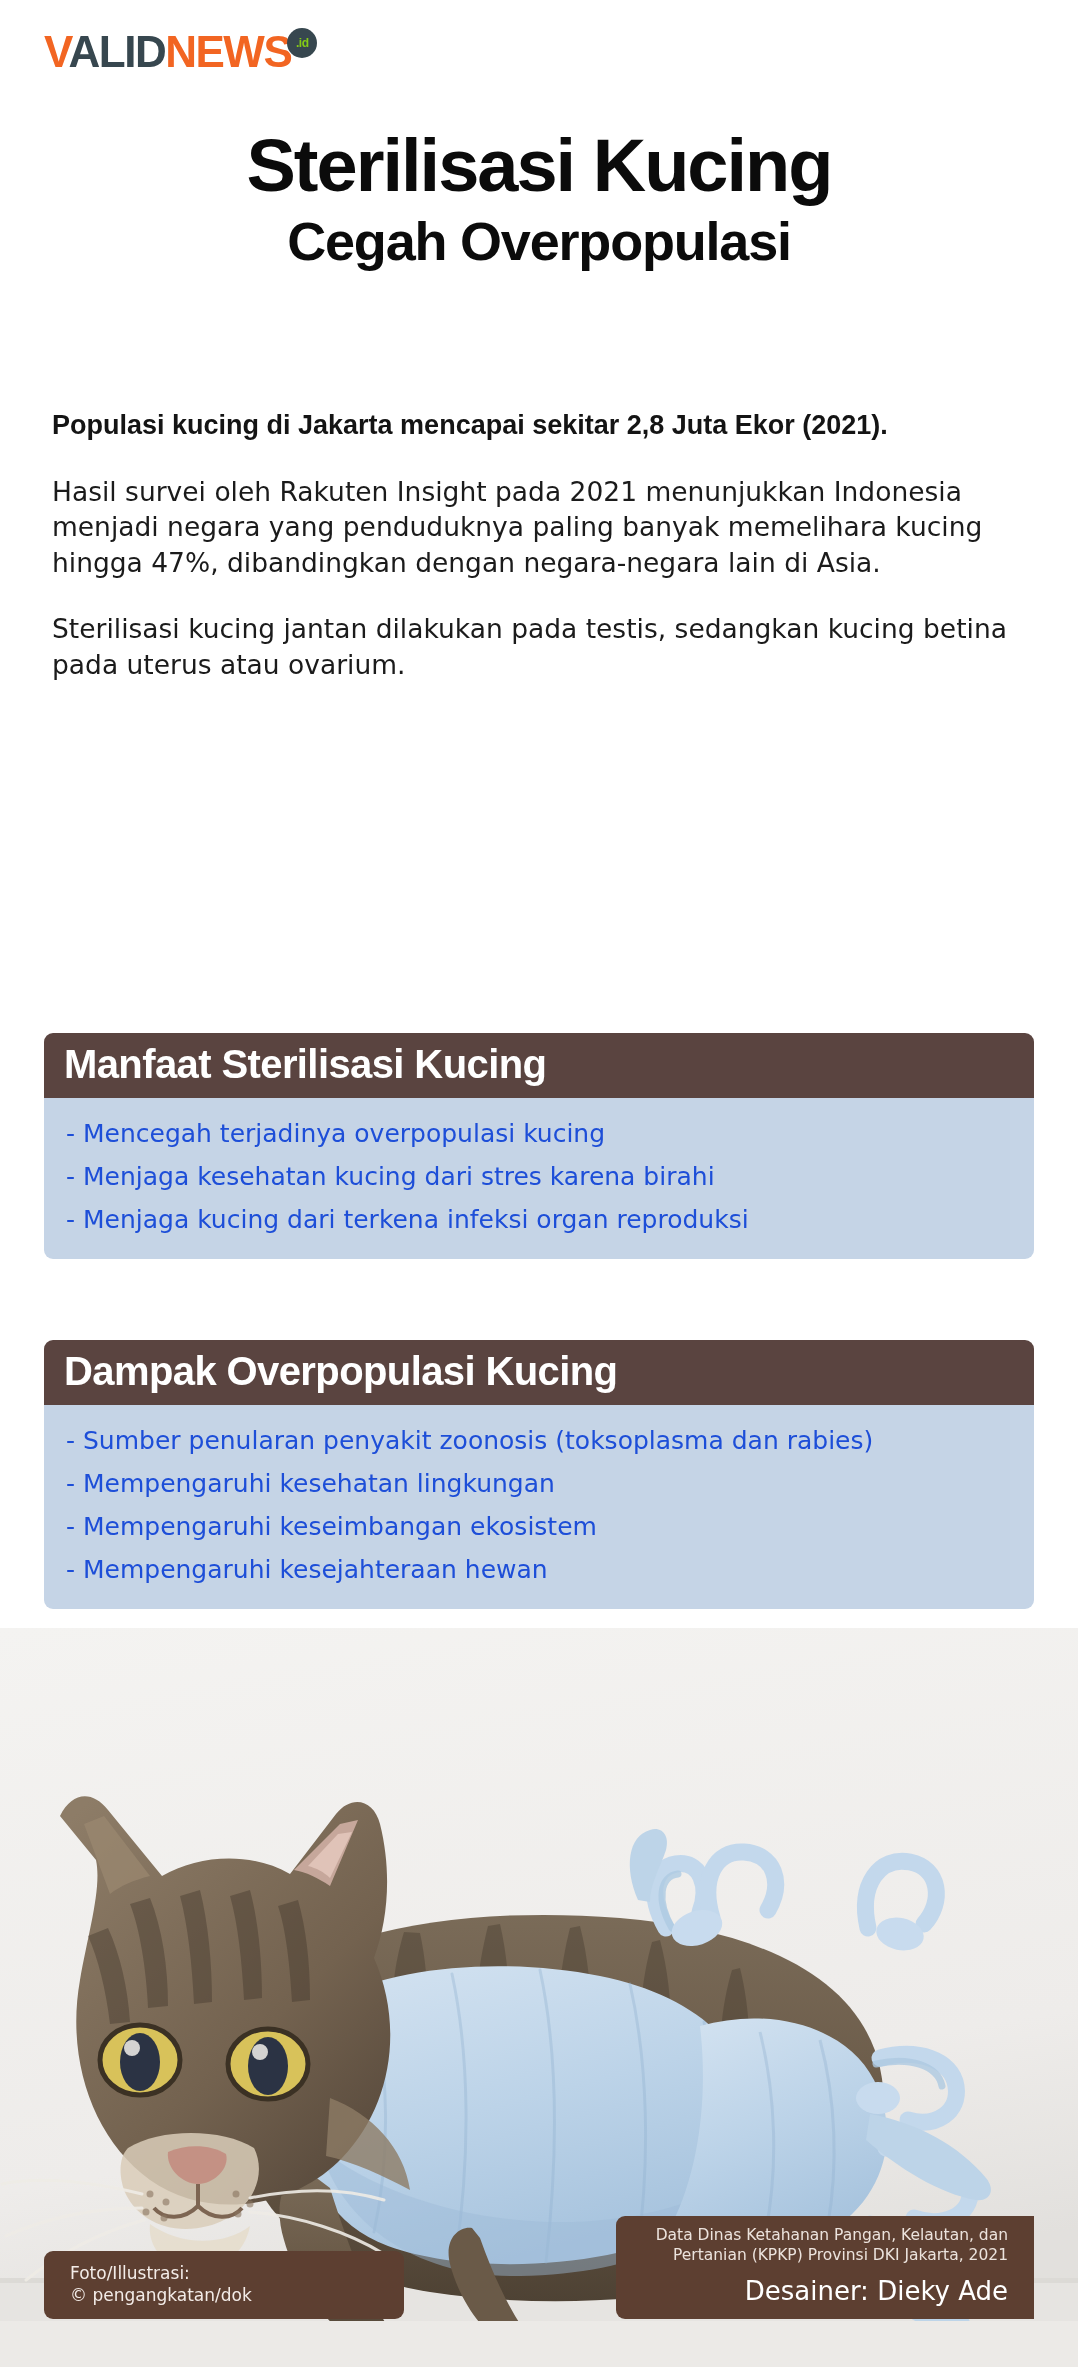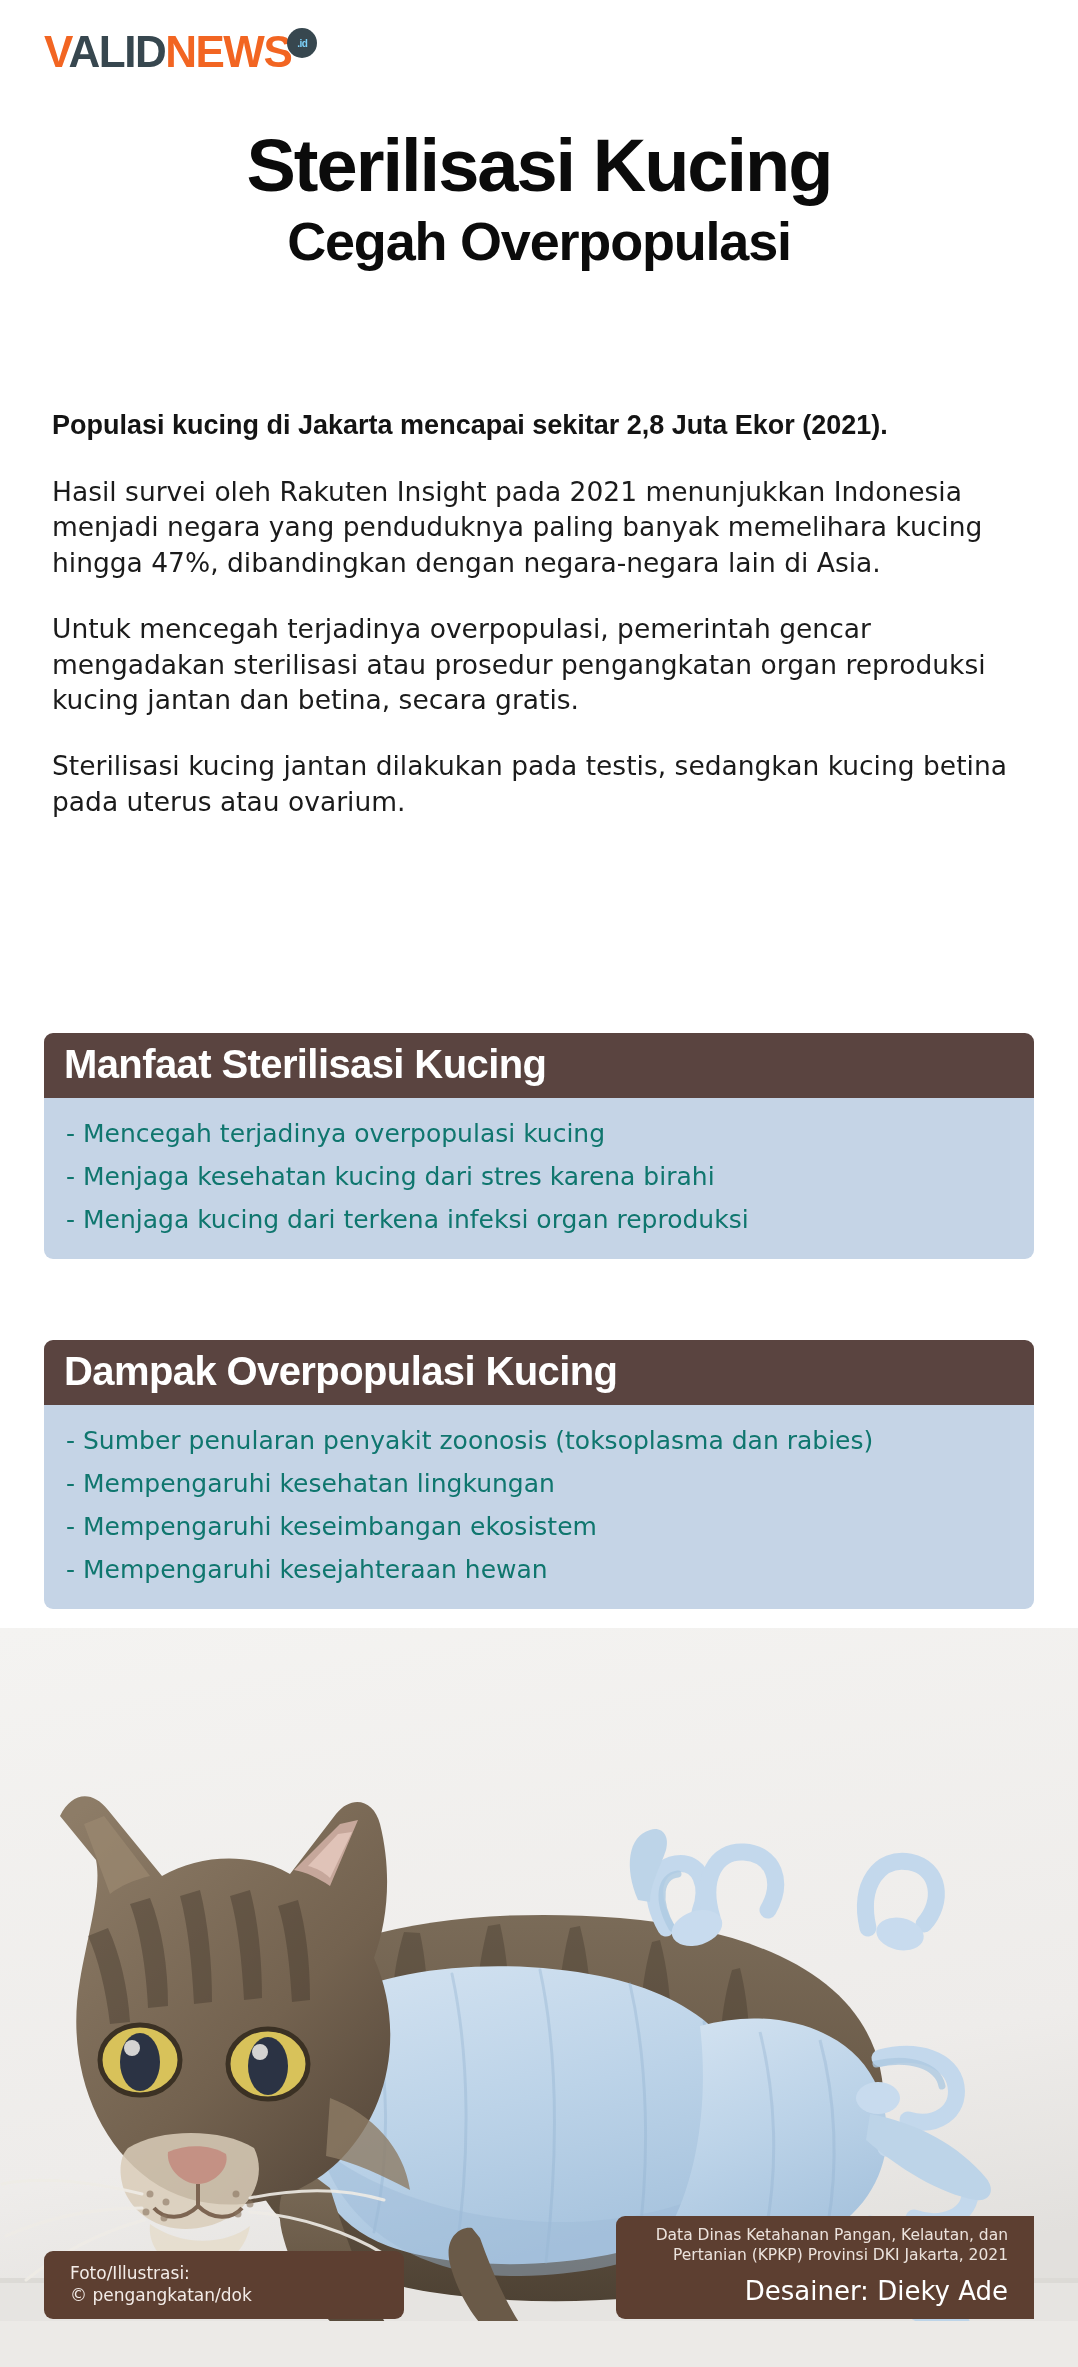--- a/index.html
+++ b/index.html
@@ -38,24 +38,24 @@
   .logo-valid { color: #37474f; }
   .logo-news  { color: #f26522; }
   .logo-vtick {
     color: #f26522;
   }
   .logo-badge {
     width: 30px;
     height: 30px;
     border-radius: 50%;
     background: #37474f;
-    color: #7dd3fc;
-    font-family: "Liberation Sans", sans-serif;
-    font-weight: bold;
-    font-size: 10px;
+    color: #84cc16;
+    font-family: "Liberation Sans", sans-serif;
+    font-weight: bold;
+    font-size: 12px;
     display: flex;
     align-items: center;
     justify-content: center;
     margin-left: -4px;
     margin-bottom: 16px;
     letter-spacing: -0.5px;
   }
 
   
   .title-block {
@@ -132,21 +132,21 @@
   .section-body {
     background: #c5d4e6;
     border-radius: 0 0 9px 9px;
     padding: 14px 20px 18px 22px;
     box-sizing: border-box;
   }
   .bullet {
     font-family: "DejaVu Sans", sans-serif;
     font-size: 25px;
     line-height: 1.0;
-    color: #0f766e;
+    color: #1d4ed8;
     padding: 9px 0 9px 0;
     white-space: nowrap;
   }
 
   
   .photo {
     position: absolute;
     left: 0;
     top: 1628px;
     width: 1078px;
@@ -215,21 +215,20 @@
   </div>
 
   <div class="title-block">
     <h1 class="title-line1">Sterilisasi Kucing</h1>
     <h2 class="title-line2">Cegah Overpopulasi</h2>
   </div>
 
   <div class="copy">
     <p class="lead">Populasi kucing di Jakarta mencapai sekitar 2,8 Juta Ekor (2021).</p>
     <p class="para">Hasil survei oleh Rakuten Insight pada 2021 menunjukkan Indonesia menjadi negara yang penduduknya paling banyak memelihara kucing hingga 47%, dibandingkan dengan negara-negara lain di Asia.</p>
-    <p class="para">Untuk mencegah terjadinya overpopulasi, pemerintah gencar mengadakan sterilisasi atau prosedur pengangkatan organ reproduksi kucing jantan dan betina, secara gratis.</p>
     <p class="para last">Sterilisasi kucing jantan dilakukan pada testis, sedangkan kucing betina pada uterus atau ovarium.</p>
   </div>
 
   <div class="section" style="top:1033px;">
     <div class="section-header">
       <div class="section-header-text">Manfaat Sterilisasi Kucing</div>
     </div>
     <div class="section-body">
       <div class="bullet">- Mencegah terjadinya overpopulasi kucing</div>
       <div class="bullet">- Menjaga kesehatan kucing dari stres karena birahi</div>

